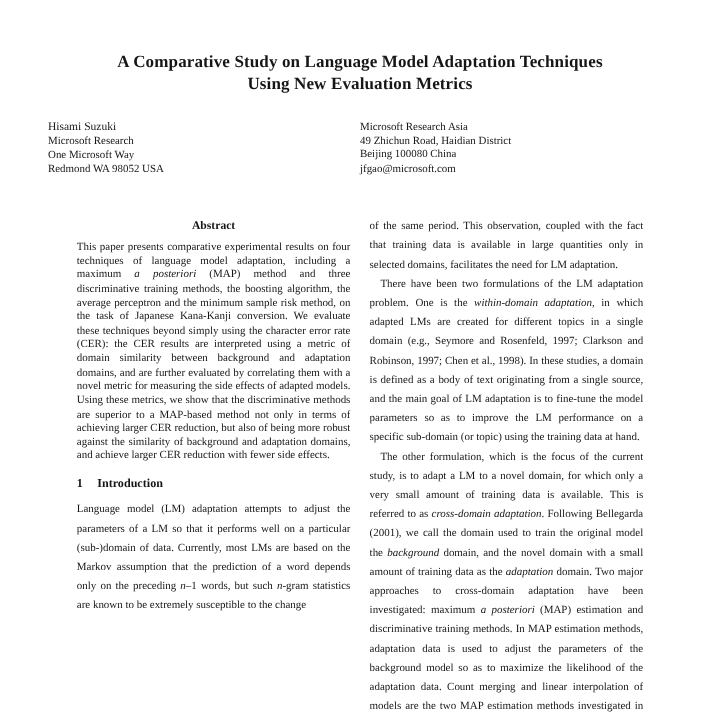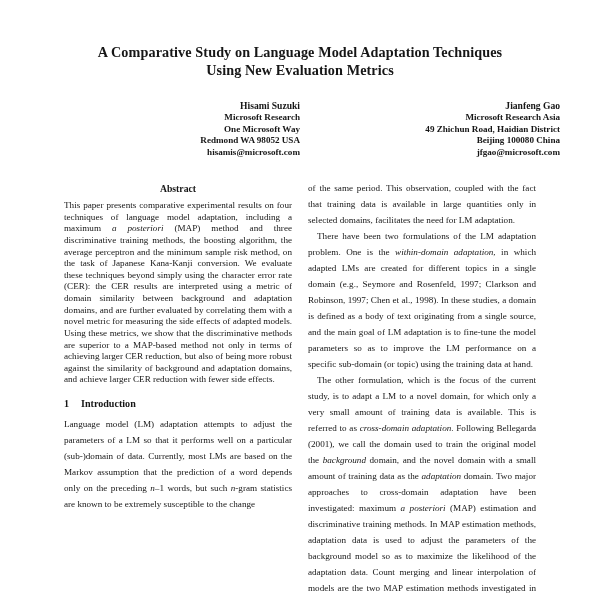--- a/index.html
+++ b/index.html
@@ -40,24 +40,23 @@
     display: block;
   }
 
   
   .authors {
     display: flex;
     padding: 21px 40px 0 40px;
   }
   .author {
     flex: 1 1 50%;
-    text-align: right;
+    text-align: left;
     font-size: 9.1px;
     line-height: 11.55px;
-    font-weight: bold;
   }
   .author .aname {
     font-size: 9.6px;
     margin-bottom: 0.6px;
   }
   .author .aline {
     display: block;
   }
 
   
@@ -128,24 +127,22 @@
       <span class="tl">Using New Evaluation Metrics</span>
     </h1>
   </div>
 
   <div class="authors">
     <div class="author">
       <span class="aline aname">Hisami Suzuki</span>
       <span class="aline">Microsoft Research</span>
       <span class="aline">One Microsoft Way</span>
       <span class="aline">Redmond WA 98052 USA</span>
-      <span class="aline">hisamis@microsoft.com</span>
     </div>
     <div class="author">
-      <span class="aline aname">Jianfeng Gao</span>
       <span class="aline">Microsoft Research Asia</span>
       <span class="aline">49 Zhichun Road, Haidian District</span>
       <span class="aline">Beijing 100080 China</span>
       <span class="aline">jfgao@microsoft.com</span>
     </div>
   </div>
 
   <div class="columns">
 
     <div class="col">

